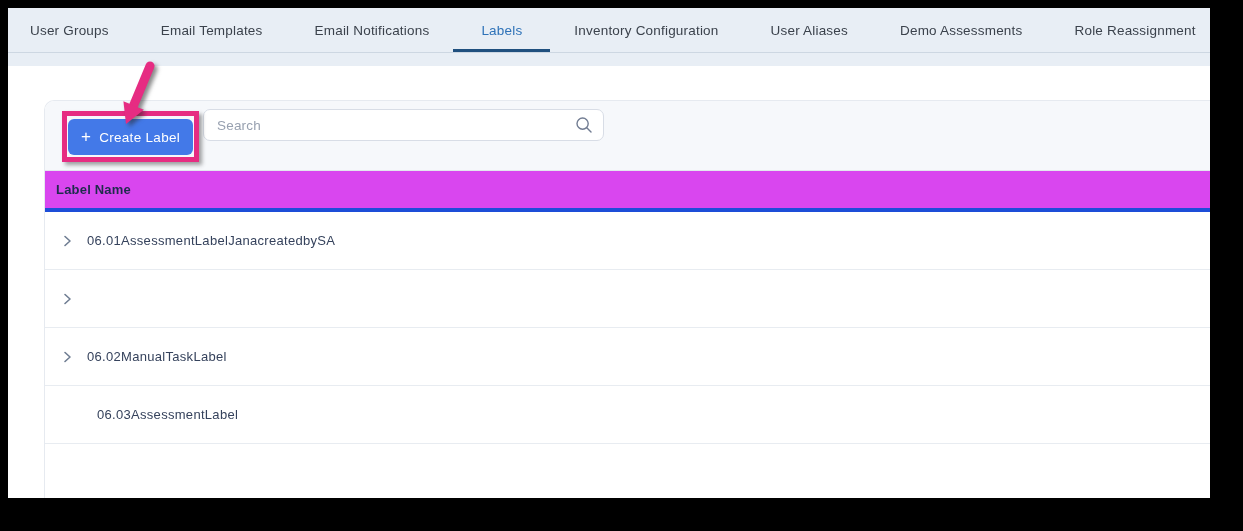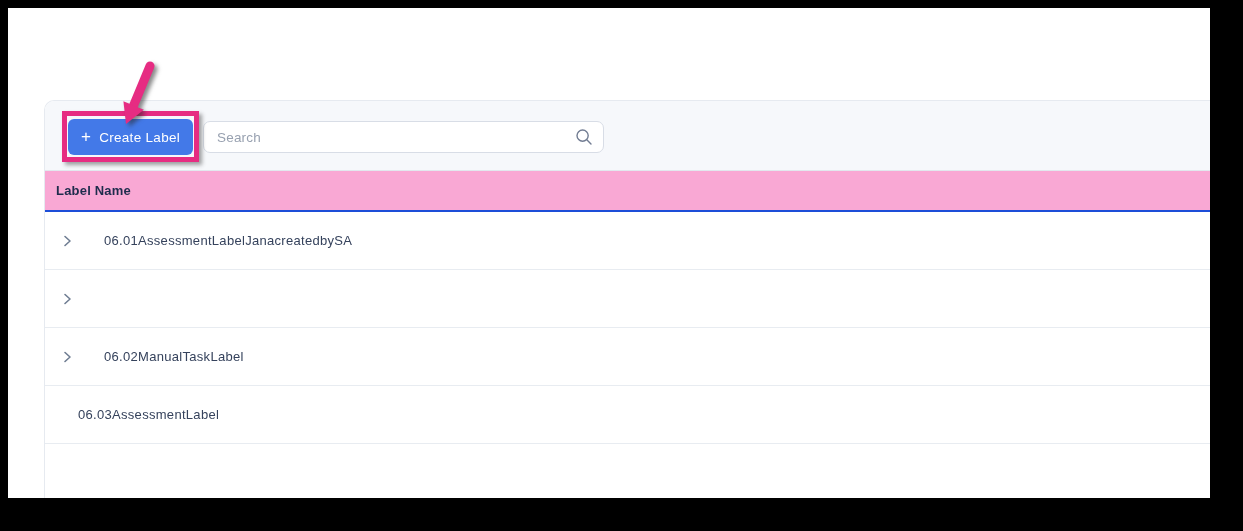--- a/index.html
+++ b/index.html
@@ -67,75 +67,87 @@
     position:relative; top:-1px;
   }
   .hl-box {
     position:absolute; left:17px; top:10px;
     width:137px; height:51px;
     border:5px solid #e62c82;
     box-shadow:3px 3px 4px rgba(50,50,50,.45);
     pointer-events:none; z-index:5;
   }
   .search-wrap {
-    position:absolute; left:158px; top:20px;
+    position:absolute; left:158px; top:8px;
     width:401px; height:32px;
   }
   .search-input {
     width:100%; height:100%;
     border:1px solid #d8dde6; border-radius:7px;
     background:#fff;
     padding:0 36px 0 13px;
     font-family:"Liberation Sans", sans-serif;
     font-size:13.5px; color:#39455e;
   }
   .search-input::placeholder { color:#98a1b0; letter-spacing:.2px; }
   .search-icon {
     position:absolute; right:11px; top:7px; width:18px; height:18px;
     pointer-events:none;
   }
 
   
   .table-header {
-    height:41px; background:#f9a8d4;
-    border-bottom:2px solid #1d4ed8;
+    height:41px; background:#d946ef;
+    border-bottom:4px solid #1d4ed8;
     display:flex; align-items:center;
     padding-left:11px;
     font-size:13px; font-weight:bold; letter-spacing:.2px;
     color:#1e2c4c;
   }
   .row {
     height:58px; background:#fff;
     border-bottom:1px solid #e8ecf1;
     display:flex; align-items:center;
     cursor:pointer;
   }
   .chev {
     width:12px; height:12px; margin-left:16px; flex:0 0 auto;
     cursor:pointer;
   }
   .row-label {
-    margin-left:31px;
+    margin-left:14px;
     font-size:13px; letter-spacing:.3px; color:#35425c;
   }
-  .row.no-chev .row-label { margin-left:33px; }
+  .row.no-chev .row-label { margin-left:52px; }
 
   
   .annot-arrow {
     position:absolute; left:95px; top:48px;
     width:70px; height:80px;
     z-index:10; pointer-events:none;
     filter:drop-shadow(3px 3px 2px rgba(40,40,40,.55));
   }
 </style>
 </head>
 <body>
 
 <div class="screen">
 
+  <div class="tabbar-wrap">
+    <div class="tabs">
+      <div class="tab">User Groups</div>
+      <div class="tab">Email Templates</div>
+      <div class="tab">Email Notifications</div>
+      <div class="tab active">Labels</div>
+      <div class="tab">Inventory Configuration</div>
+      <div class="tab">User Aliases</div>
+      <div class="tab">Demo Assessments</div>
+      <div class="tab">Role Reassignment</div>
+    </div>
+  </div>
 
   <div class="panel">
 
     <div class="toolbar">
       <button class="create-btn">
         <span class="plus">+</span>
         <span>Create Label</span>
       </button>
       <div class="hl-box"></div>
 

